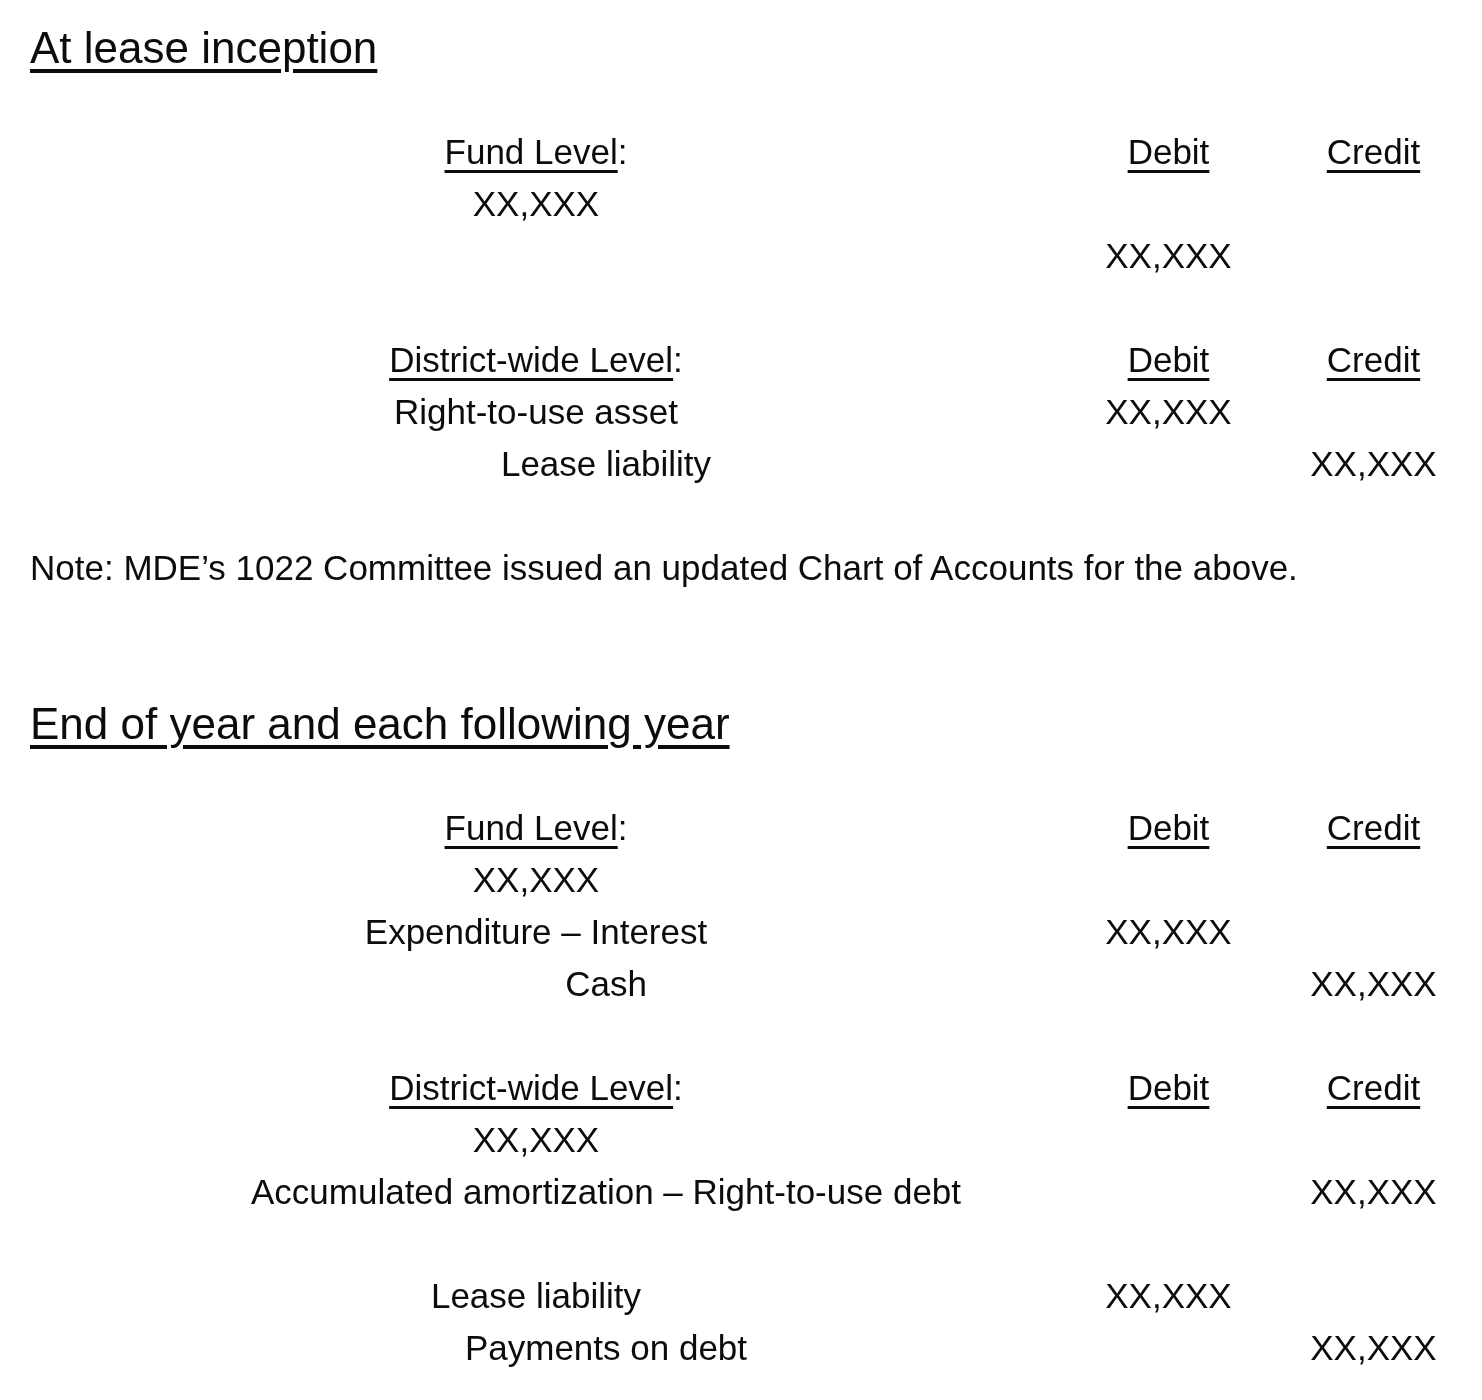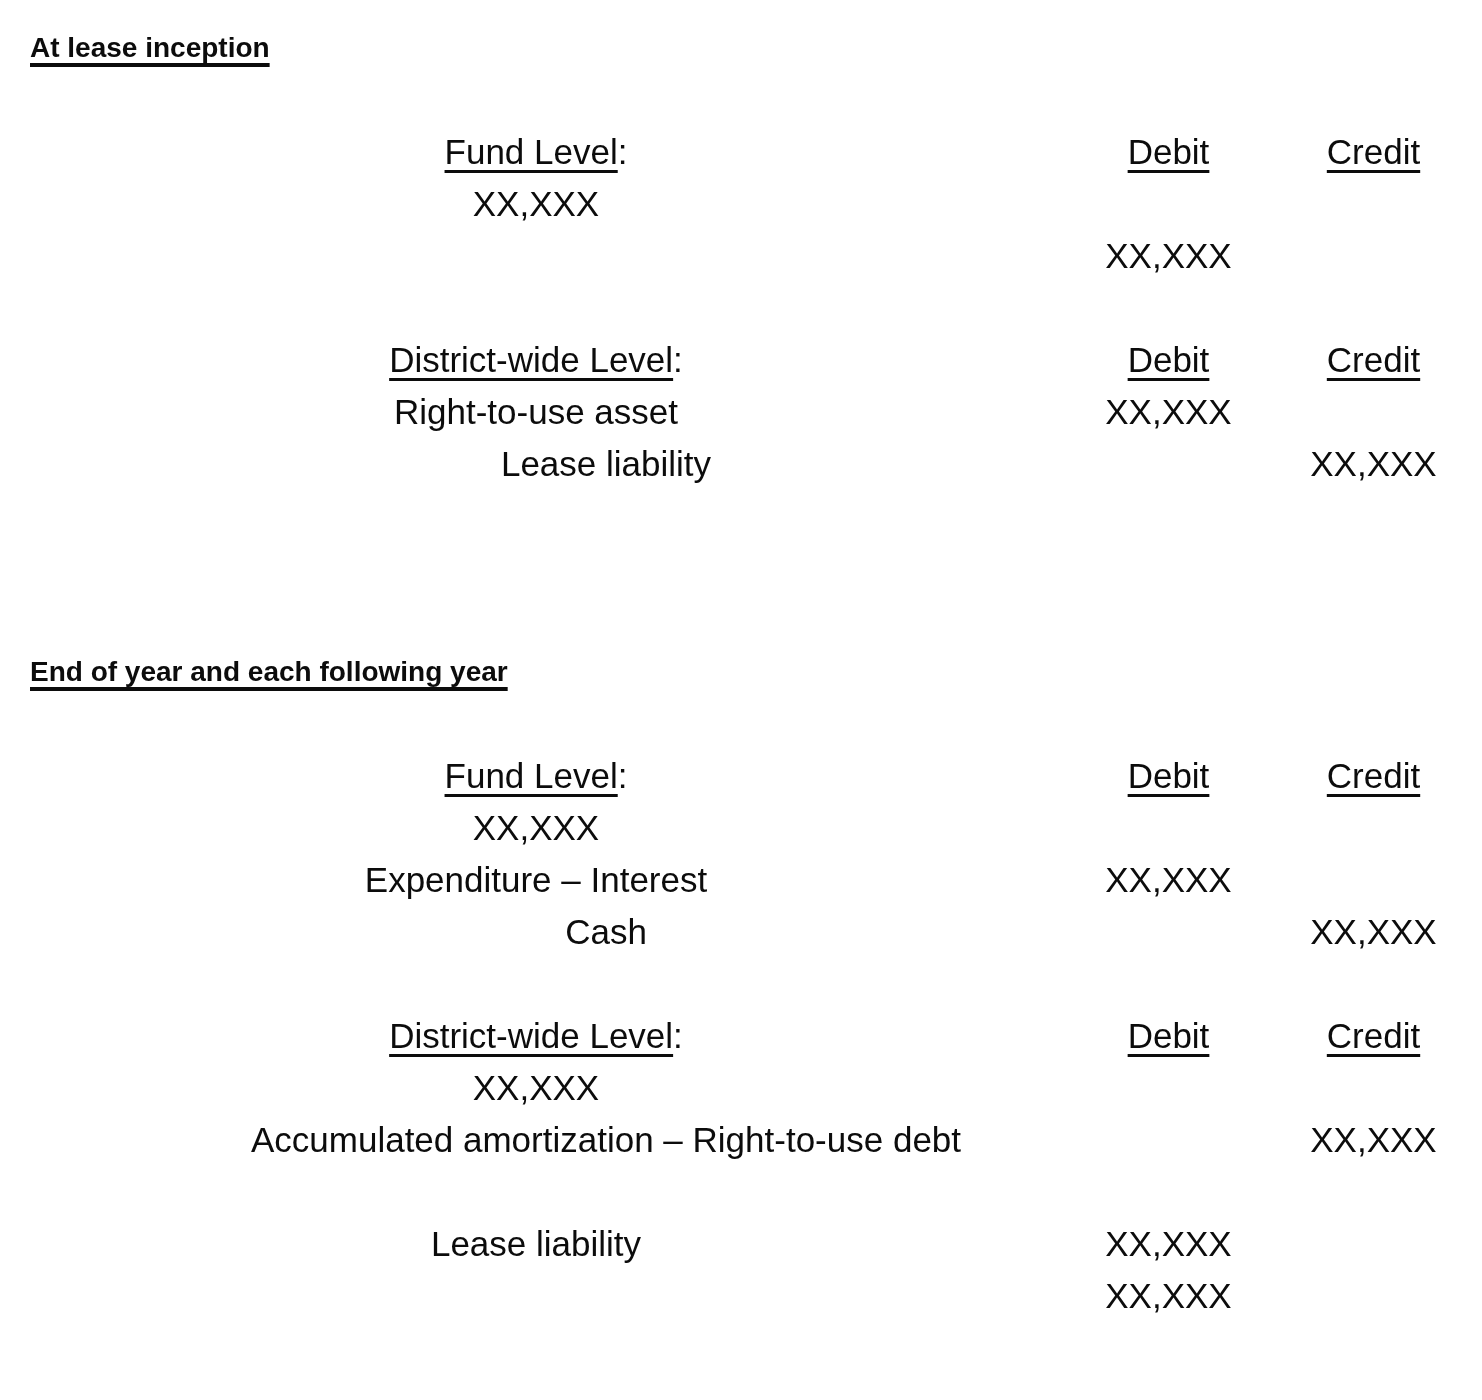--- a/index.html
+++ b/index.html
@@ -14,21 +14,21 @@
   }
   .page { padding: 22px 30px 0 30px; }
   .line {
     display: grid;
     grid-template-columns: 1012px 253px 1fr;
     line-height: 52px;
     white-space: nowrap;
     align-items: baseline;
   }
   .fullline { line-height: 52px; white-space: nowrap; }
-  .heading { font-weight: 700; font-size: 28px; line-height: 52px; white-space: nowrap; }
+  .heading { font-weight: 400; font-size: 44px; line-height: 52px; white-space: nowrap; }
   .u {
     text-decoration: underline;
     text-decoration-thickness: 2.5px;
     text-underline-offset: 6px;
   }
   .heading .u { text-decoration-thickness: 3.5px; }
   .cell { overflow: visible; text-align: center; }
   .indent { padding-left: 140px; }
   .sp1 { height: 52px; }
   .sp2 { height: 104px; }
@@ -71,20 +71,21 @@
     <div class="cell"></div>
   </div>
   <div class="line">
     <div class="cell indent">Lease liability</div>
     <div class="cell"></div>
     <div class="cell">XX,XXX</div>
   </div>
 
   <div class="sp1"></div>
 
+  <div class="fullline">Note: MDE’s 1022 Committee issued an updated Chart of Accounts for the above.</div>
 
   <div class="sp2"></div>
 
   <div class="heading">
     <span class="u">End of year and each following year</span>
   </div>
 
   <div class="sp1"></div>
 
   <div class="line">
@@ -125,17 +126,18 @@
   </div>
 
   <div class="sp1"></div>
 
   <div class="line">
     <div class="cell">Lease liability</div>
     <div class="cell">XX,XXX</div>
     <div class="cell"></div>
   </div>
   <div class="line">
+    <div class="cell indent">Payments on debt</div>
     <div class="cell"></div>
     <div class="cell">XX,XXX</div>
   </div>
 
 </div>
 
 </body></html>

